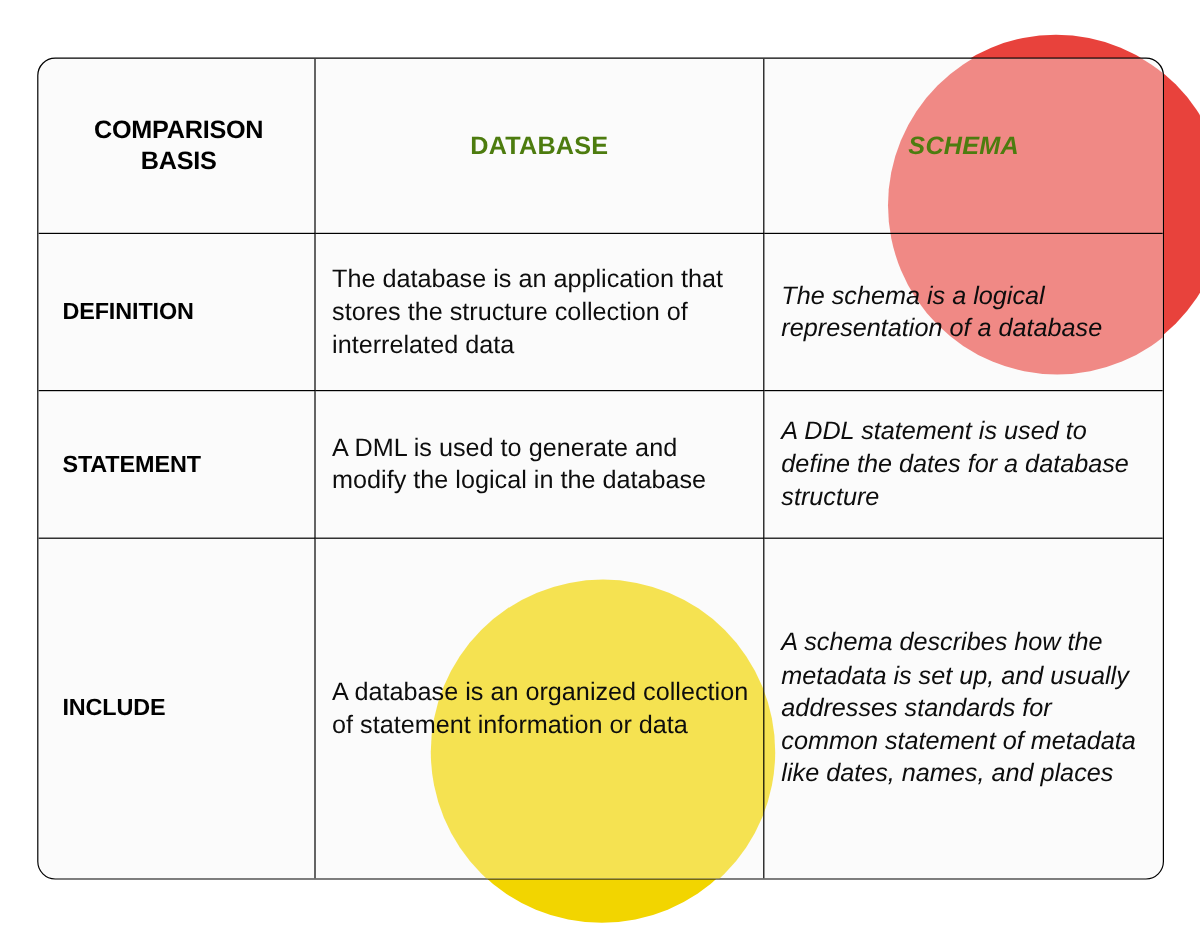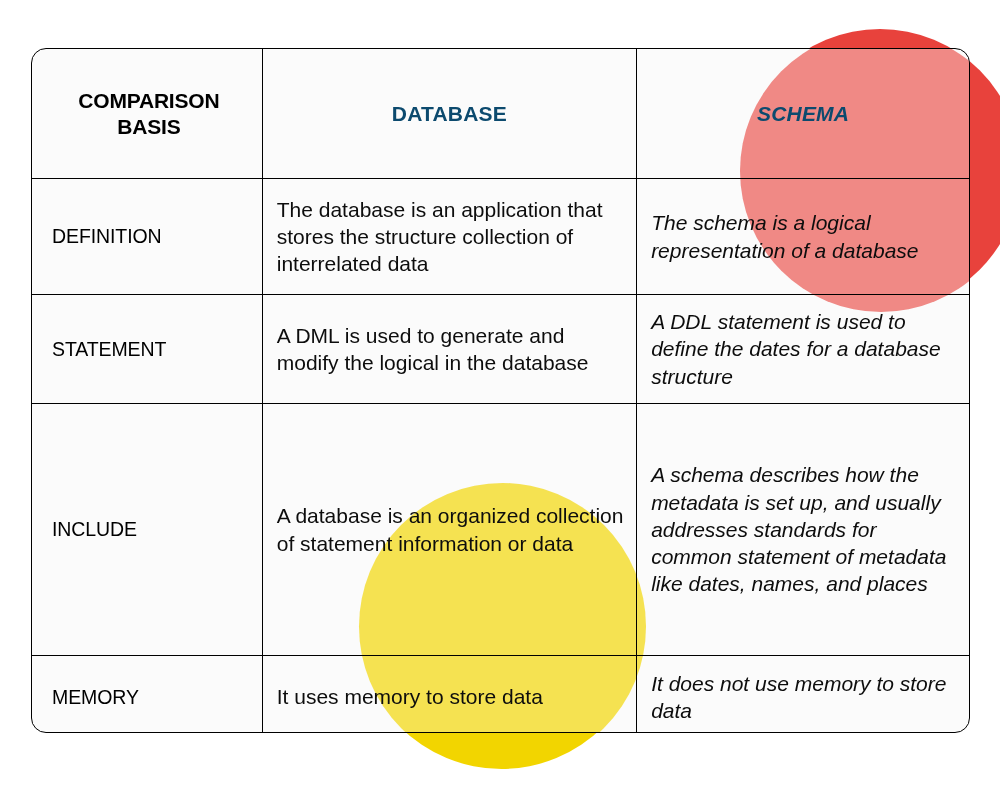--- a/index.html
+++ b/index.html
@@ -113,26 +113,26 @@
     line-height: 1.22;
     letter-spacing: -0.2px;
     color: #000;
     text-align: center;
     padding-left: 20px !important;
   }
   .h-col {
     font-weight: 800;
     font-size: 21px;
     letter-spacing: 0.2px;
-    color: #0c4a6e;
+    color: #4d7c0f;
     text-align: center;
   }
 
   .row-label {
-    font-weight: 400;
+    font-weight: 700;
     font-size: 19.5px;
     letter-spacing: -0.1px;
     color: #000;
     text-align: left;
     padding-left: 20px !important;
   }
   .cell-text {
     font-size: 21px;
     line-height: 1.30;
     color: #0d0d0d;
@@ -185,20 +185,15 @@
         <td class="cell-text">A DML is used to generate and modify the logical in the database</td>
         <td class="cell-text">A DDL statement is used to define the dates for a database structure</td>
       </tr>
 
       <tr class="r-include">
         <td class="row-label">INCLUDE</td>
         <td class="cell-text">A database is an organized collection of statement information or data</td>
         <td class="cell-text">A schema describes how the metadata is set up, and usually addresses standards for common statement of metadata like dates, names, and places</td>
       </tr>
 
-      <tr class="r-memory">
-        <td class="row-label">MEMORY</td>
-        <td class="cell-text">It uses memory to store data</td>
-        <td class="cell-text">It does not use memory to store data</td>
-      </tr>
     </tbody>
   </table>
 </div>
 
 </body></html>

